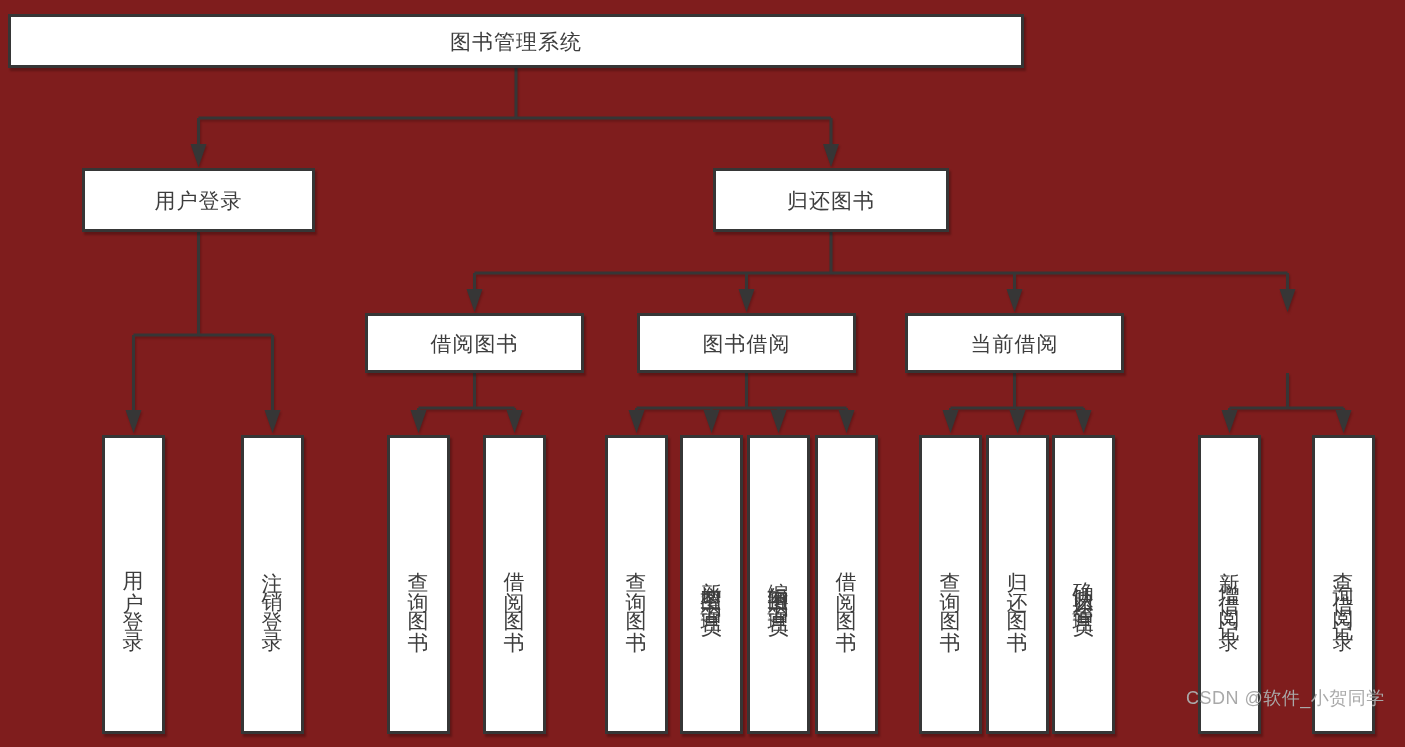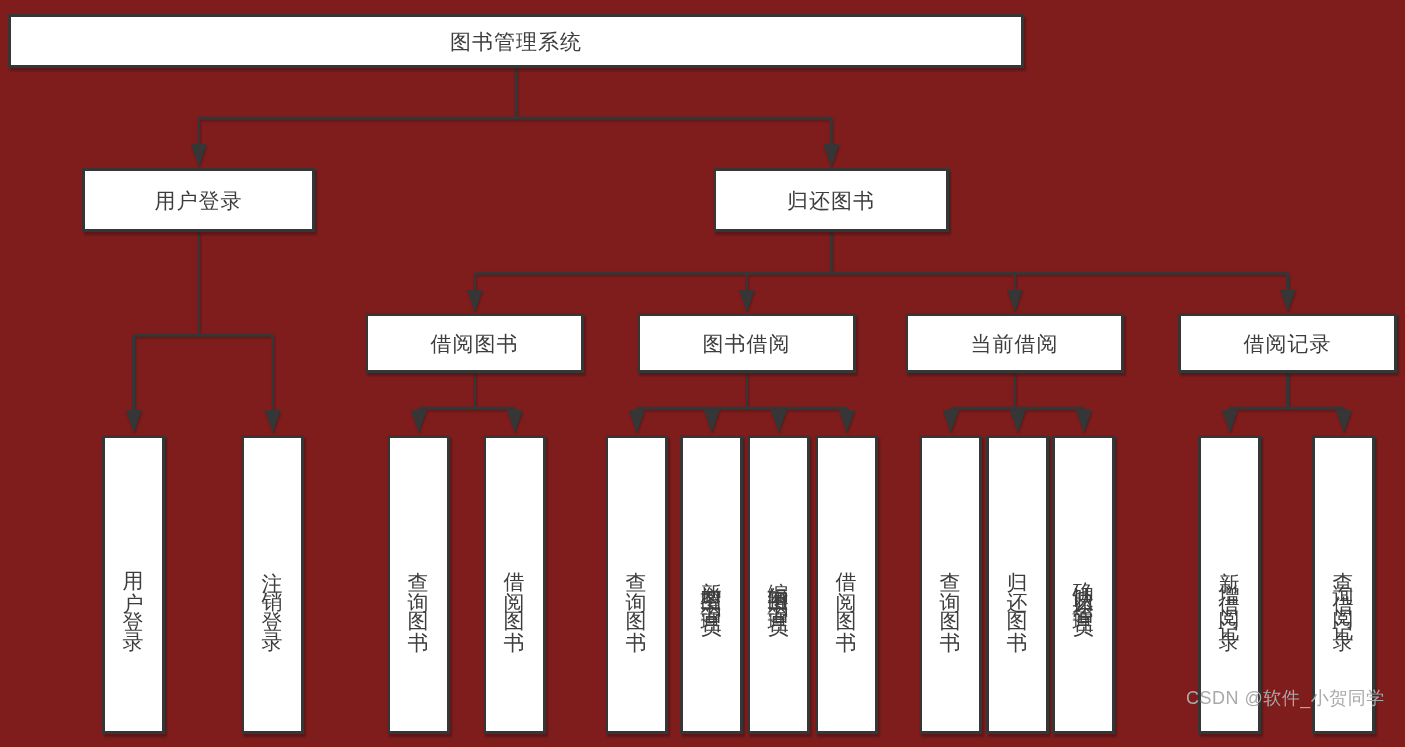--- a/index.html
+++ b/index.html
@@ -120,23 +120,20 @@
 
   <div class="node h" style="left:365px;top:313px;width:219px;height:60px">
     <span>借阅图书</span>
   </div>
   <div class="node h" style="left:905px;top:313px;width:219px;height:60px">
     <span>当前借阅</span>
   </div>
   <div class="node h" style="left:637px;top:313px;width:219px;height:60px">
     <span>图书借阅</span>
   </div>
-  <div class="node h" style="left:1178px;top:313px;width:219px;height:60px">
-    <span>借阅记录</span>
-  </div>
 
   <div class="node v v4" style="left:102px;top:435px;width:63px;height:299px">
     <span>用户登录</span>
   </div>
   <div class="node v v4" style="left:241px;top:435px;width:63px;height:299px">
     <span>注销登录</span>
   </div>
 
   <div class="node v v4" style="left:387px;top:435px;width:63px;height:299px">
     <span>查询图书</span>

